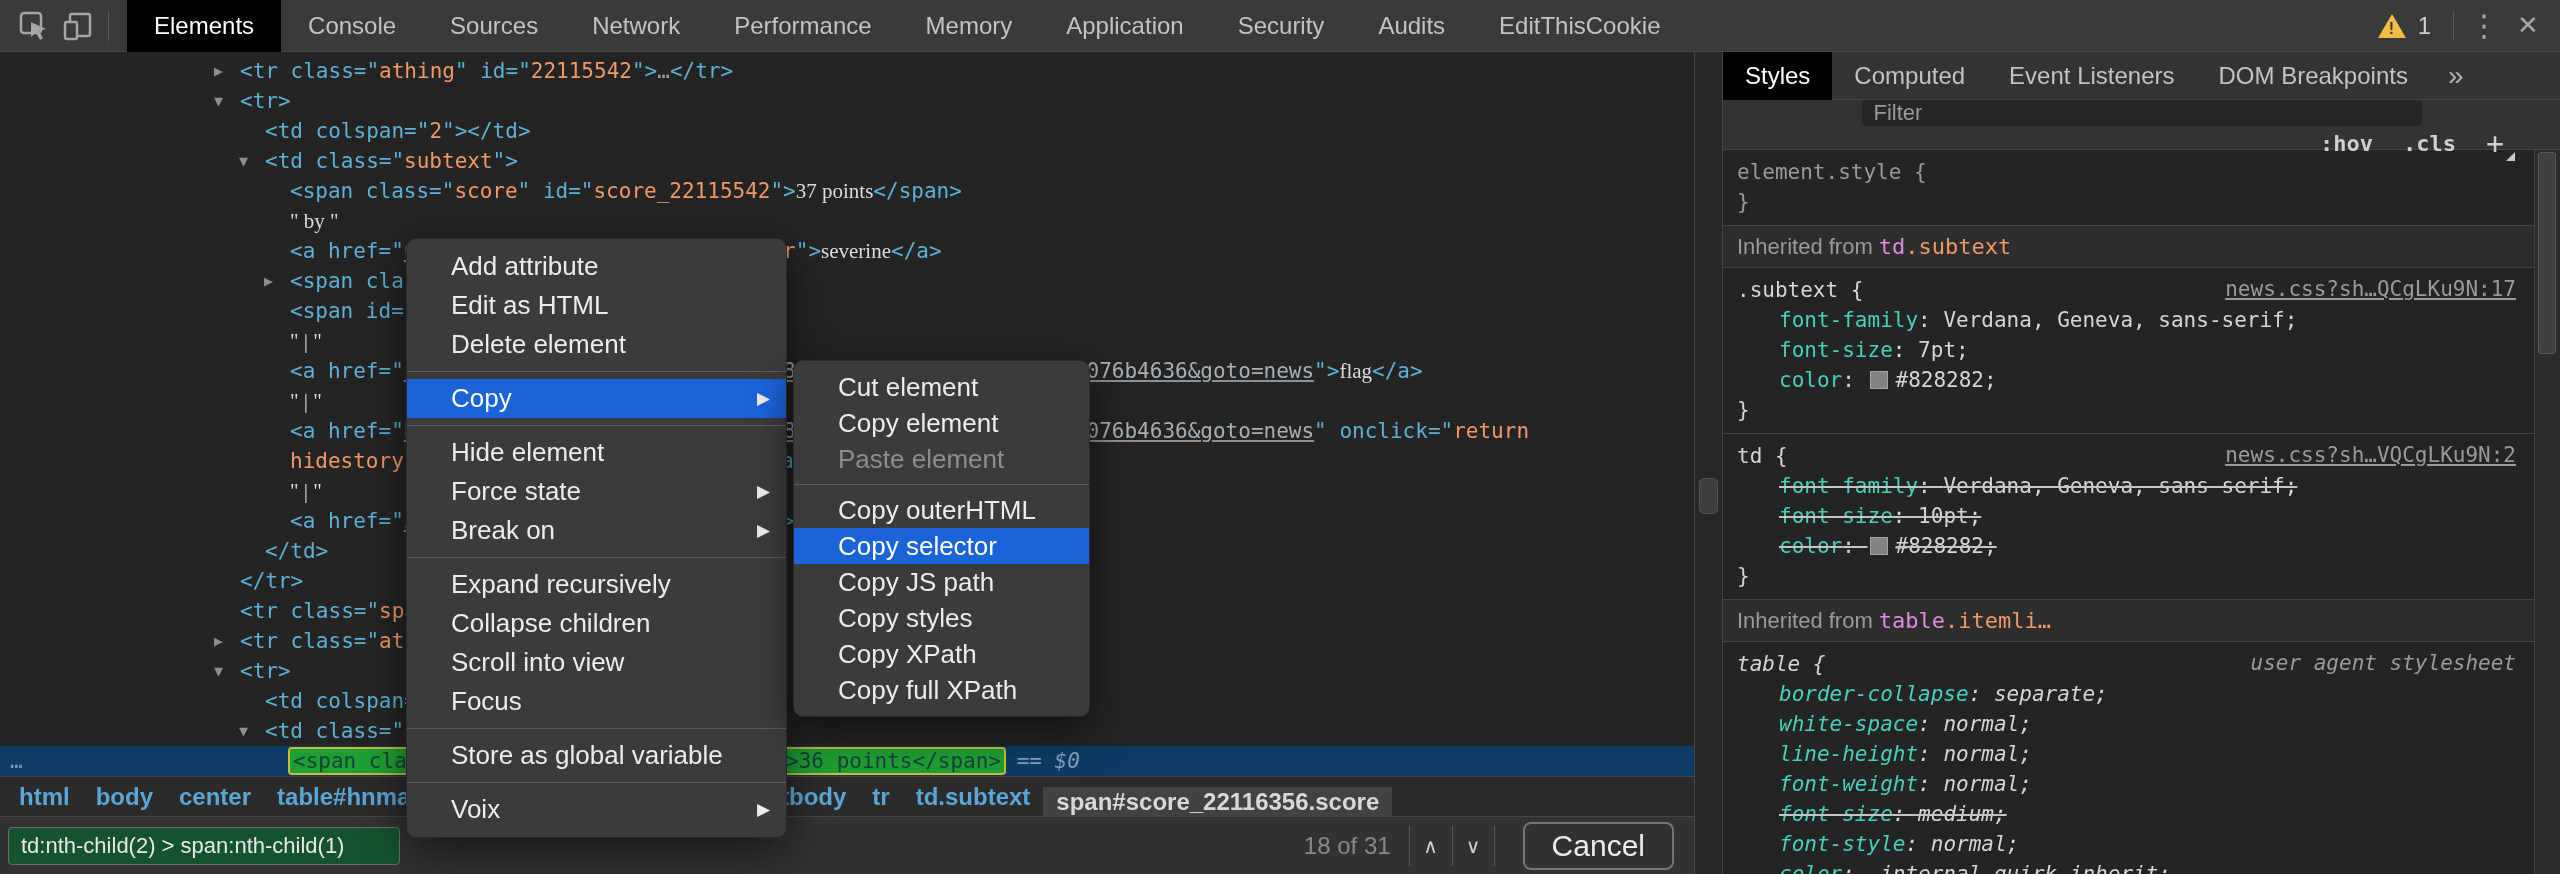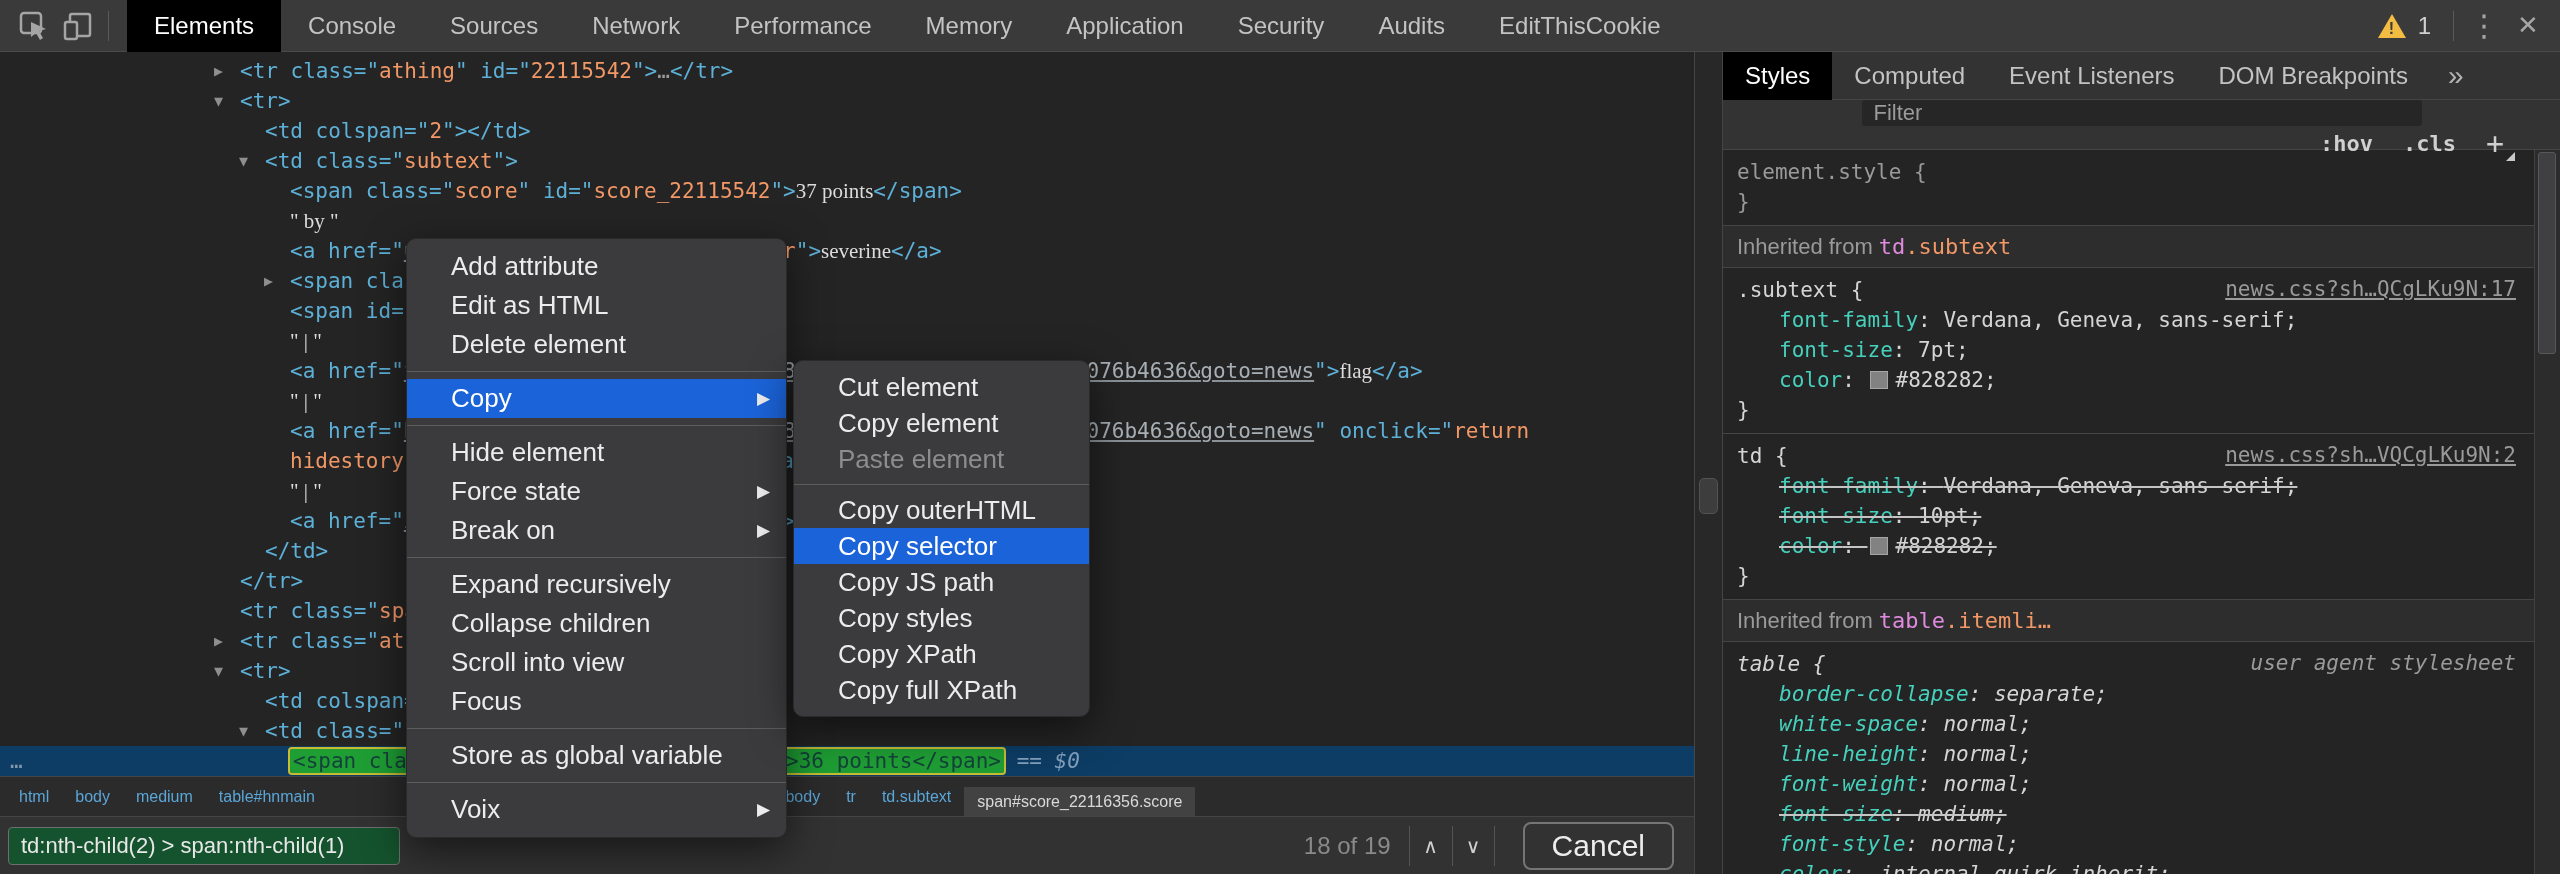--- a/index.html
+++ b/index.html
@@ -44,21 +44,21 @@
   .c-w { color:#dcdcdc;font-family:Liberation Serif, serif; }
   .c-d { color:#9a9a9a; }
   .c-n { color:#82a0bd; font-style:italic; }
   .c-g { background:#1f9e34; outline:2px solid #c8bc35; border-radius:2px;
     padding:0 3px; color:#14423a; }
 
   
   .crumbbar { position:absolute; left:0; right:0; bottom:58px; height:40px;
     background:#2b2b2b; border-top:1px solid #454545; }
   .crumb-group { position:absolute; top:0; height:39px; display:flex; align-items:stretch; }
-  .crumb { display:flex; align-items:center; padding:0 13px; font-size:16px; color:#5aa6d8; white-space:nowrap; }
+  .crumb { display:flex; align-items:center; padding:0 13px; font-size:24px; color:#5aa6d8; white-space:nowrap;font-weight:bold; }
   .crumb.selected { background:#424242; color:#d9d9d9;margin-top:10px; }
 
   
   .findbar { position:absolute; left:0; right:0; bottom:0; height:58px;
     background:#323232; border-top:1px solid #454545; }
   .find-input { position:absolute; left:8px; top:10px; width:392px; height:38px;
     background:#14532d; border:1px solid #6e6e6e; border-radius:4px;
     color:#e8e8e8; font-size:22px; padding:0 12px; font-family:"Liberation Sans",sans-serif; outline:none; }
   .find-right { position:absolute; right:20px; top:0; height:100%; display:flex; align-items:center; }
   .matches { font-size:24px; color:#8a8a8a; margin-right:18px; }
@@ -199,35 +199,35 @@
       <div class="code-line" style="padding-left: 240px;"><span class="tree-arrow" style="left: 214px;">▼</span><span class="c-t">&lt;tr&gt;</span></div>
       <div class="code-line" style="padding-left: 265px;"><span class="c-t">&lt;td colspan="</span><span class="c-v">2</span><span class="c-t">"&gt;&lt;/td&gt;</span></div>
       <div class="code-line" style="padding-left: 265px;"><span class="tree-arrow" style="left: 239px;">▼</span><span class="c-t">&lt;td class="</span><span class="c-v">subtext</span><span class="c-t">"&gt;</span></div>
       <div class="code-line sel" style="padding-left: 290px;"><span class="row-marker">…</span><span class="c-g">&lt;span class="score" id="score_22116356"&gt;36 points&lt;/span&gt;</span><span class="c-n"> == $0</span></div>
     </div>
 
   <div class="crumbbar">
     <div class="crumb-group" style="left:6px" id="crumbsA">
         <div class="crumb">html</div>
         <div class="crumb">body</div>
-        <div class="crumb">medium</div>
+        <div class="crumb">center</div>
         <div class="crumb">table#hnmain</div>
       </div>
     <div class="crumb-group" style="left:768px" id="crumbsB">
         <div class="crumb">tbody</div>
         <div class="crumb">tr</div>
         <div class="crumb">td.subtext</div>
         <div class="crumb selected">span#score_22116356.score</div>
       </div>
   </div>
 
   <div class="findbar">
     <input class="find-input" readonly="" value="td:nth-child(2) &gt; span:nth-child(1)" style="">
     <div class="find-right">
-      <span class="matches">18 of 19</span>
+      <span class="matches">18 of 31</span>
       <span class="nav-group">
         <span class="navbtn">∧</span>
         <span class="navbtn">∨</span>
       </span>
       <span class="cancel-btn">Cancel</span>
     </div>
   </div>
 </div>
 
 <div class="gutter">

